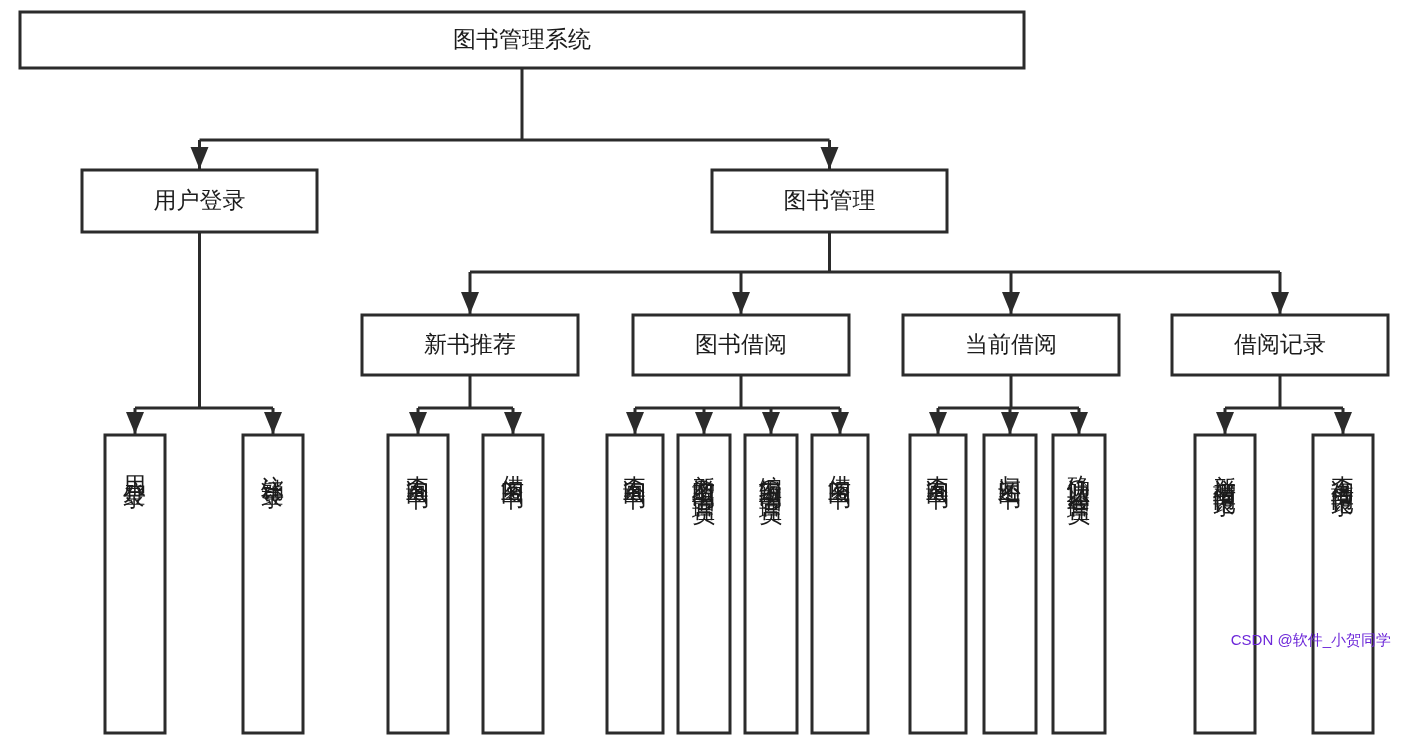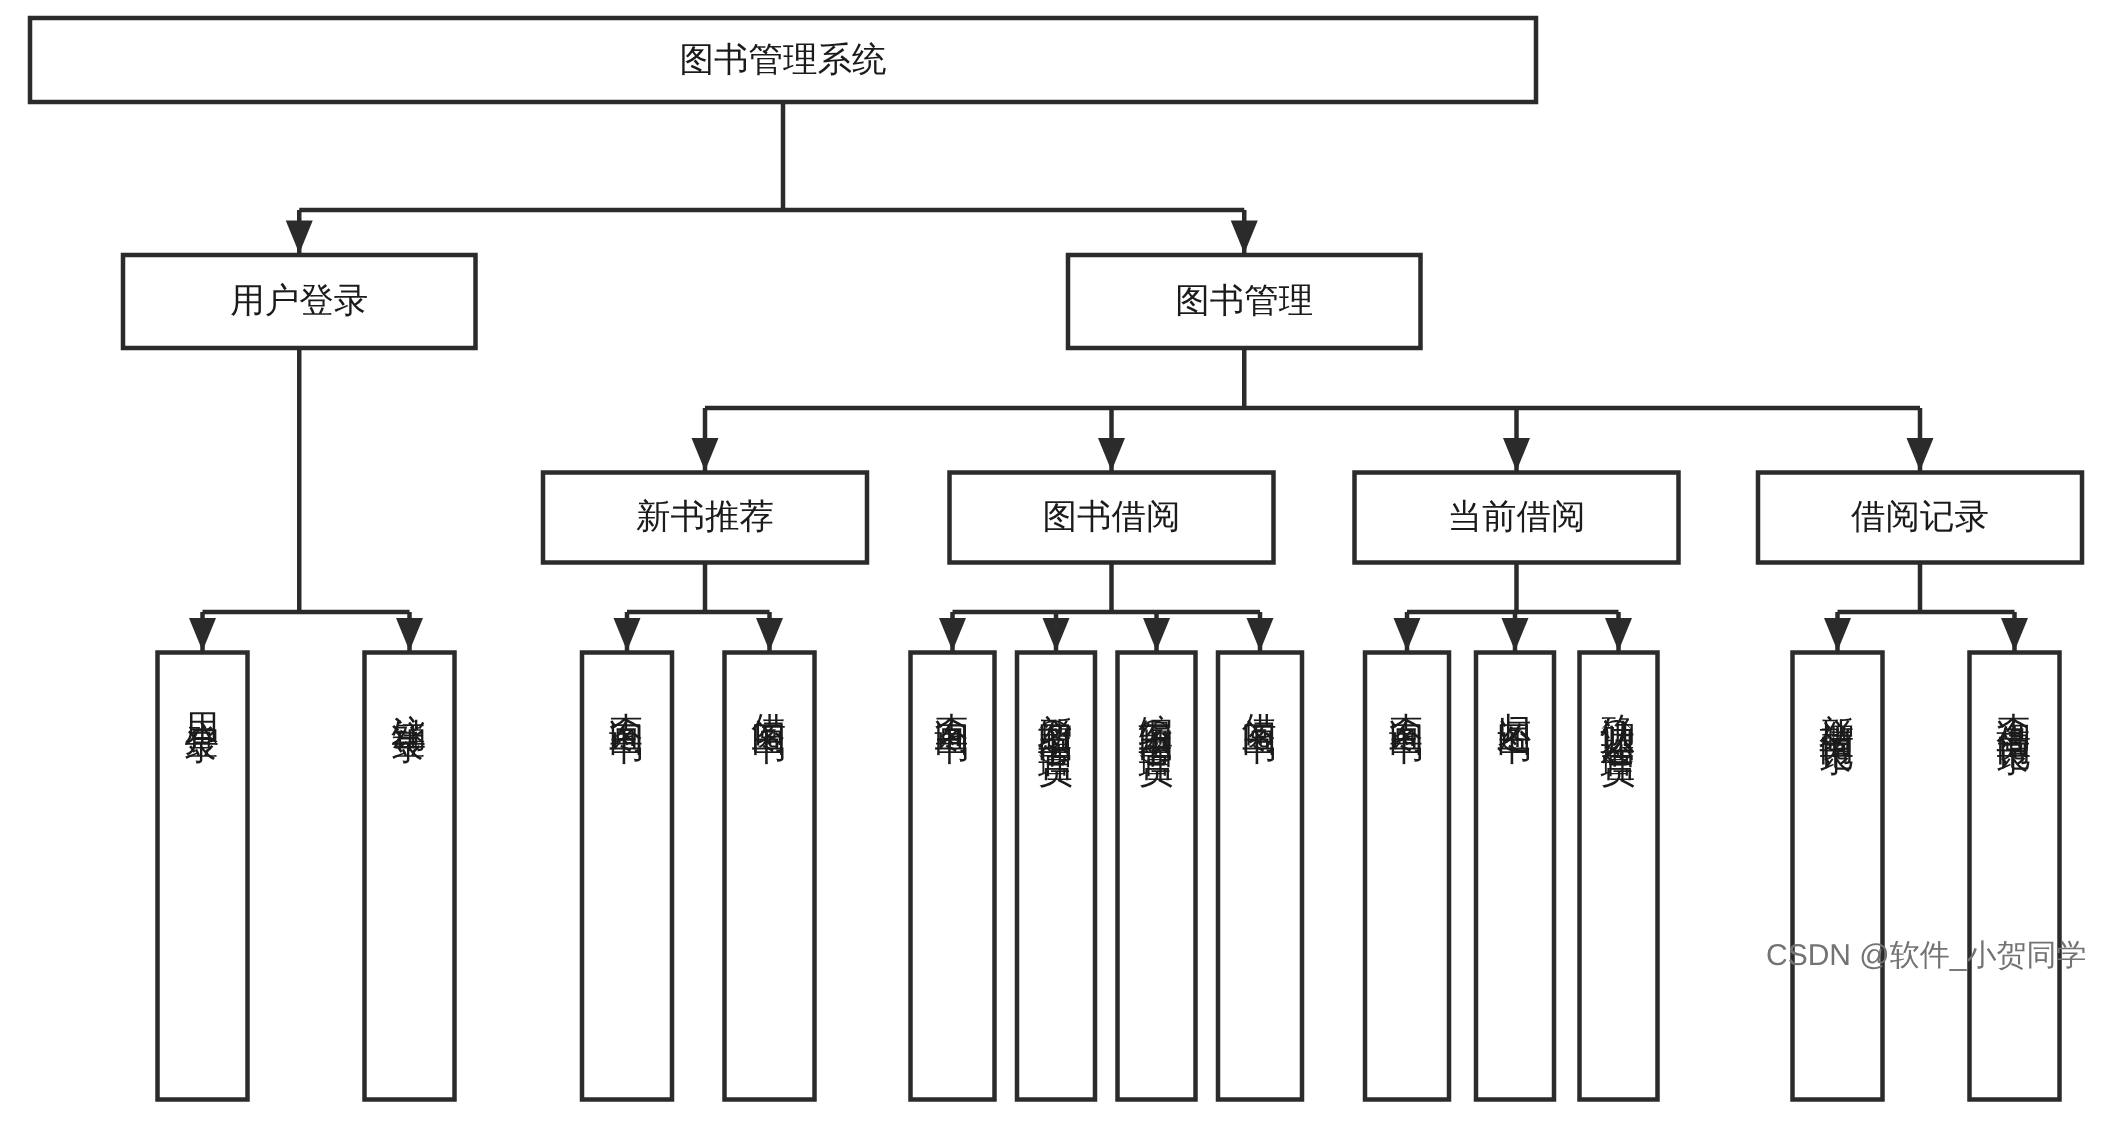--- a/index.html
+++ b/index.html
@@ -54,22 +54,22 @@
   }
   .arrow-head {
     fill: #2b2b2b;
     stroke: none;
   }
   .watermark-text {
     position: absolute;
     right: 14px;
     bottom: 6px;
     font-family: "Liberation Sans", "DejaVu Sans", sans-serif;
-    font-size: 20px;
-    color: #737373;
+    font-size: 15px;
+    color: #6d28d9;
     white-space: nowrap;
     user-select: none;
   }
 </style>
 </head>
 <body>
 
 <div id="diagram-root">
   <svg class="diagram-canvas" viewBox="0 0 1405 747">
     <g id="connector-layer">

